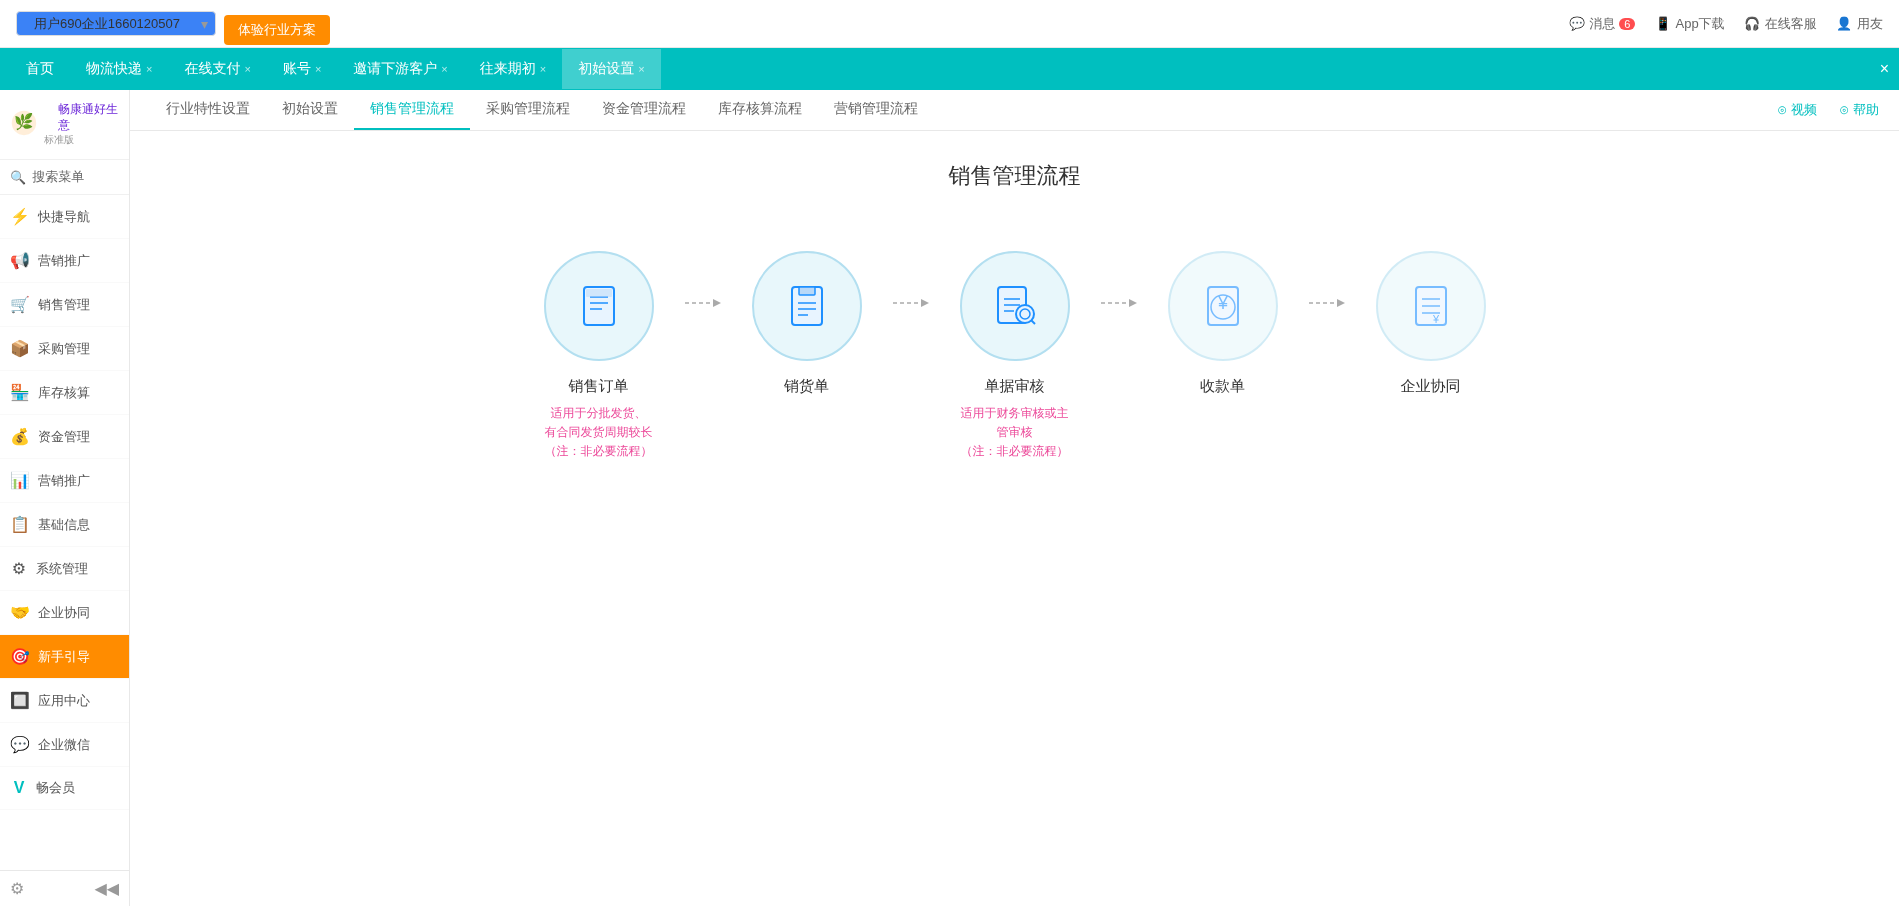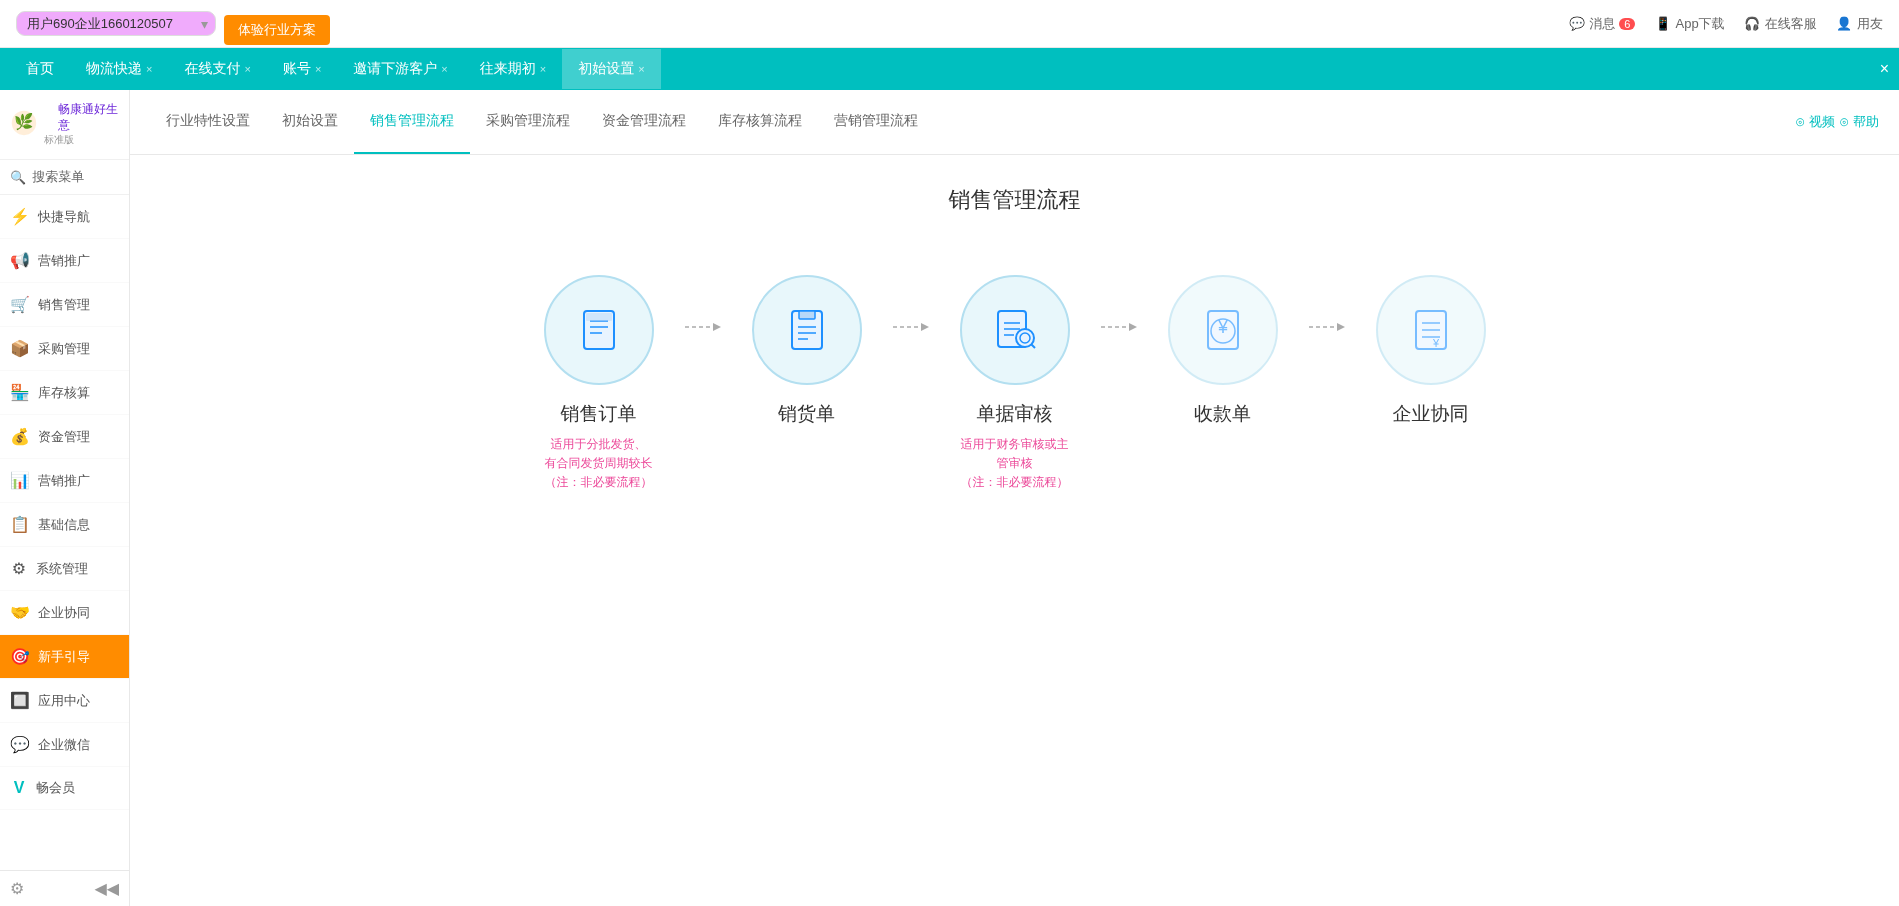--- a/index.html
+++ b/index.html
@@ -6,22 +6,22 @@
     body { font-family: 'Microsoft YaHei', Arial, sans-serif; font-size: 14px; color: #333; background: #f5f5f5; height: 906px; overflow: hidden; }
 
     
     .top-bar {
       display: flex; align-items: center; justify-content: space-between;
       height: 48px; background: #fff; border-bottom: 1px solid #e8e8e8;
       padding: 0 16px;
     }
     .top-bar-left { display: flex; align-items: center; gap: 8px; }
     .user-select {
-      border: 1px solid #ddd; border-radius: 9px; padding: 4px 28px 4px 10px;
-      font-size: 13px; color: #333; background: #f0abfc; cursor: pointer;
+      border: 1px solid #ddd; border-radius: 4px; padding: 4px 28px 4px 17px;
+      font-size: 13px; color: #333; background: #3b82f6; cursor: pointer;
       appearance: none; position: relative; min-width: 200px;
     }
     .user-select-wrap { position: relative; }
     .user-select-wrap::after { content: '▾'; position: absolute; right: 8px; top: 50%; transform: translateY(-50%); color: #999; pointer-events: none; }
     .trial-btn {
       background: #ff8c00; color: #fff; border: none; border-radius: 4px;
       padding: 6px 14px; cursor: pointer; font-size: 13px; margin-top: 12px;
     }
     .top-bar-right { display: flex; align-items: center; gap: 20px; font-size: 13px; color: #666; }
     .top-bar-right-item { display: flex; align-items: center; gap: 4px; cursor: pointer; }
@@ -74,42 +74,42 @@
 
     
     .content { flex: 1; background: #fff; overflow-y: auto; }
 
     
     .sub-tabs {
       display: flex; align-items: center; border-bottom: 1px solid #e8e8e8;
       padding: 0 20px; gap: 0;
     }
     .sub-tab {
-      padding: 22px 16px; cursor: pointer; color: #666; font-size: 14px;
+      padding: 10px 16px; cursor: pointer; color: #666; font-size: 14px;
       border-bottom: 2px solid transparent; white-space: nowrap;
     }
     .sub-tab.active { color: #00bfbf; border-bottom: 2px solid #00bfbf; }
-    .sub-tabs-right { margin-left: auto; display: flex; gap: 4px; color: #00bfbf; font-size: 13px; cursor: pointer; }
+    .sub-tabs-right { margin-left: auto; display: flex; gap: 22px; color: #00bfbf; font-size: 13px; cursor: pointer; }
 
     
     .page-content { padding: 30px 40px; }
     .page-title { text-align: center; font-size: 22px; color: #333; margin-bottom: 60px; font-weight: normal; }
 
     
     .flow-diagram { display: flex; align-items: flex-start; justify-content: center; gap: 0; }
     .flow-item { display: flex; flex-direction: column; align-items: center; width: 160px; }
     .flow-circle {
       width: 110px; height: 110px; border-radius: 50%;
       border: 2px solid #b3dff0; background: #e8f7fb;
       display: flex; align-items: center; justify-content: center;
       margin-bottom: 16px;
     }
     .flow-circle svg { width: 50px; height: 50px; }
     .flow-circle.dimmed { opacity: 0.6; }
-    .flow-label { font-size: 19px; color: #333; margin-bottom: 8px; text-align: center; }
+    .flow-label { font-size: 15px; color: #333; margin-bottom: 8px; text-align: center; }
     .flow-desc { font-size: 12px; color: #ec4899; text-align: center; line-height: 1.6; }
     .flow-arrow {
       display: flex; align-items: center; padding-top: 42px; color: #999; font-size: 20px;
       padding-left: 4px; padding-right: 4px;
     }
   </style>
 </head>
 <body>
 
 <div class="top-bar">

